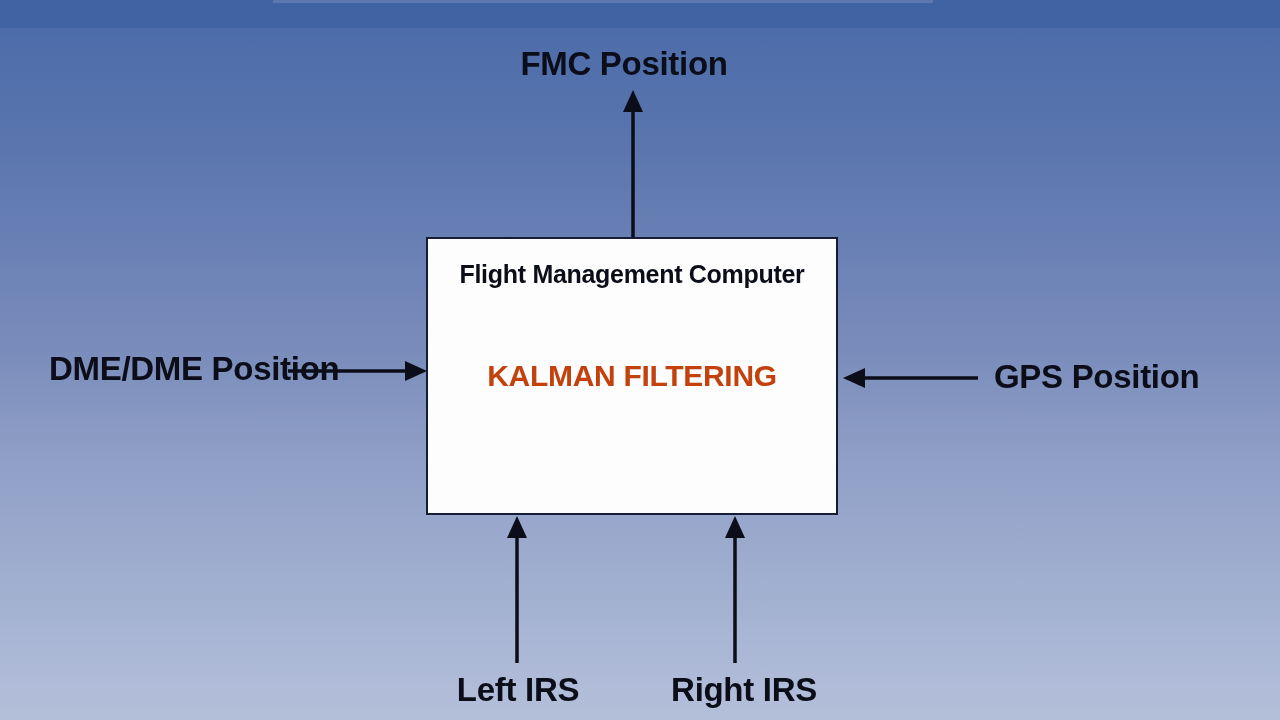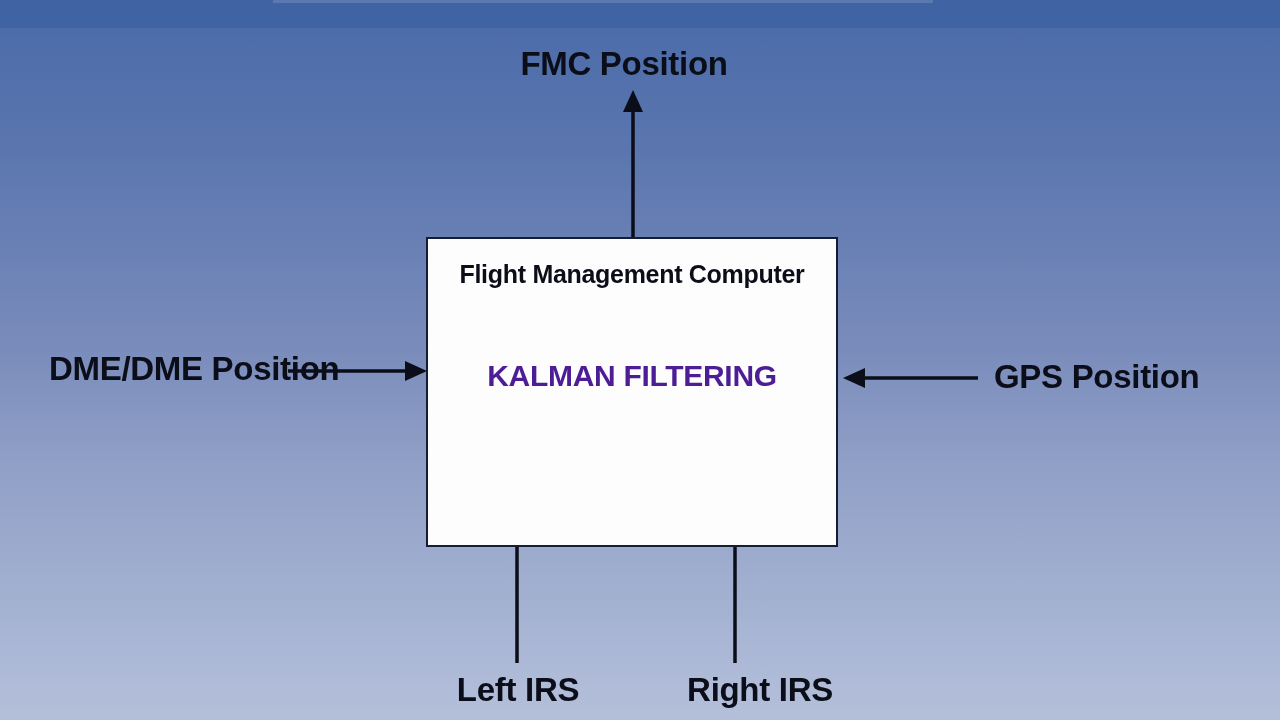--- a/index.html
+++ b/index.html
@@ -41,21 +41,21 @@
   .arrow-layer line {
     stroke: #0b0d18;
     stroke-width: 3.5;
   }
   .arrow-layer polygon {
     fill: #0b0d18;
   }
   .fmc-box {
     position: absolute;
     left: 426px; top: 237px;
-    width: 412px; height: 310px;
+    width: 412px; height: 278px;
     box-sizing: border-box;
     background: #fdfdfe;
     border: 2px solid #141d36;
   }
   .fmc-box-title {
     position: absolute;
     left: 0; top: 20px;
     width: 100%;
     text-align: center;
     font-size: 25px;
@@ -64,38 +64,38 @@
     line-height: 30px;
     letter-spacing: -0.3px;
   }
   .fmc-box-process {
     position: absolute;
     left: 0; top: 120px;
     width: 100%;
     text-align: center;
     font-size: 30px;
     font-weight: bold;
-    color: #4c1d95;
+    color: #c2410c;
     line-height: 34px;
     letter-spacing: -0.3px;
   }
   .label {
     position: absolute;
     font-size: 33px;
     font-weight: bold;
     color: #0b0d18;
     line-height: 25px;
     letter-spacing: -0.3px;
     white-space: nowrap;
   }
   .label-fmc   { left: 624px; top: 51px;  transform: translateX(-50%); }
   .label-dme   { left: 49px;  top: 356px; }
   .label-gps   { left: 994px; top: 364px; }
   .label-lirs  { left: 518px; top: 677px; transform: translateX(-50%); }
-  .label-rirs  { left: 760px; top: 677px; transform: translateX(-50%); }
+  .label-rirs  { left: 744px; top: 677px; transform: translateX(-50%); }
 </style>
 </head>
 <body>
 
 <div class="scene">
 
   <div class="top-band"></div>
   <div class="top-band-highlight"></div>
 
   <svg class="arrow-layer" viewBox="0 0 1280 720" xmlns="http://www.w3.org/2000/svg">

